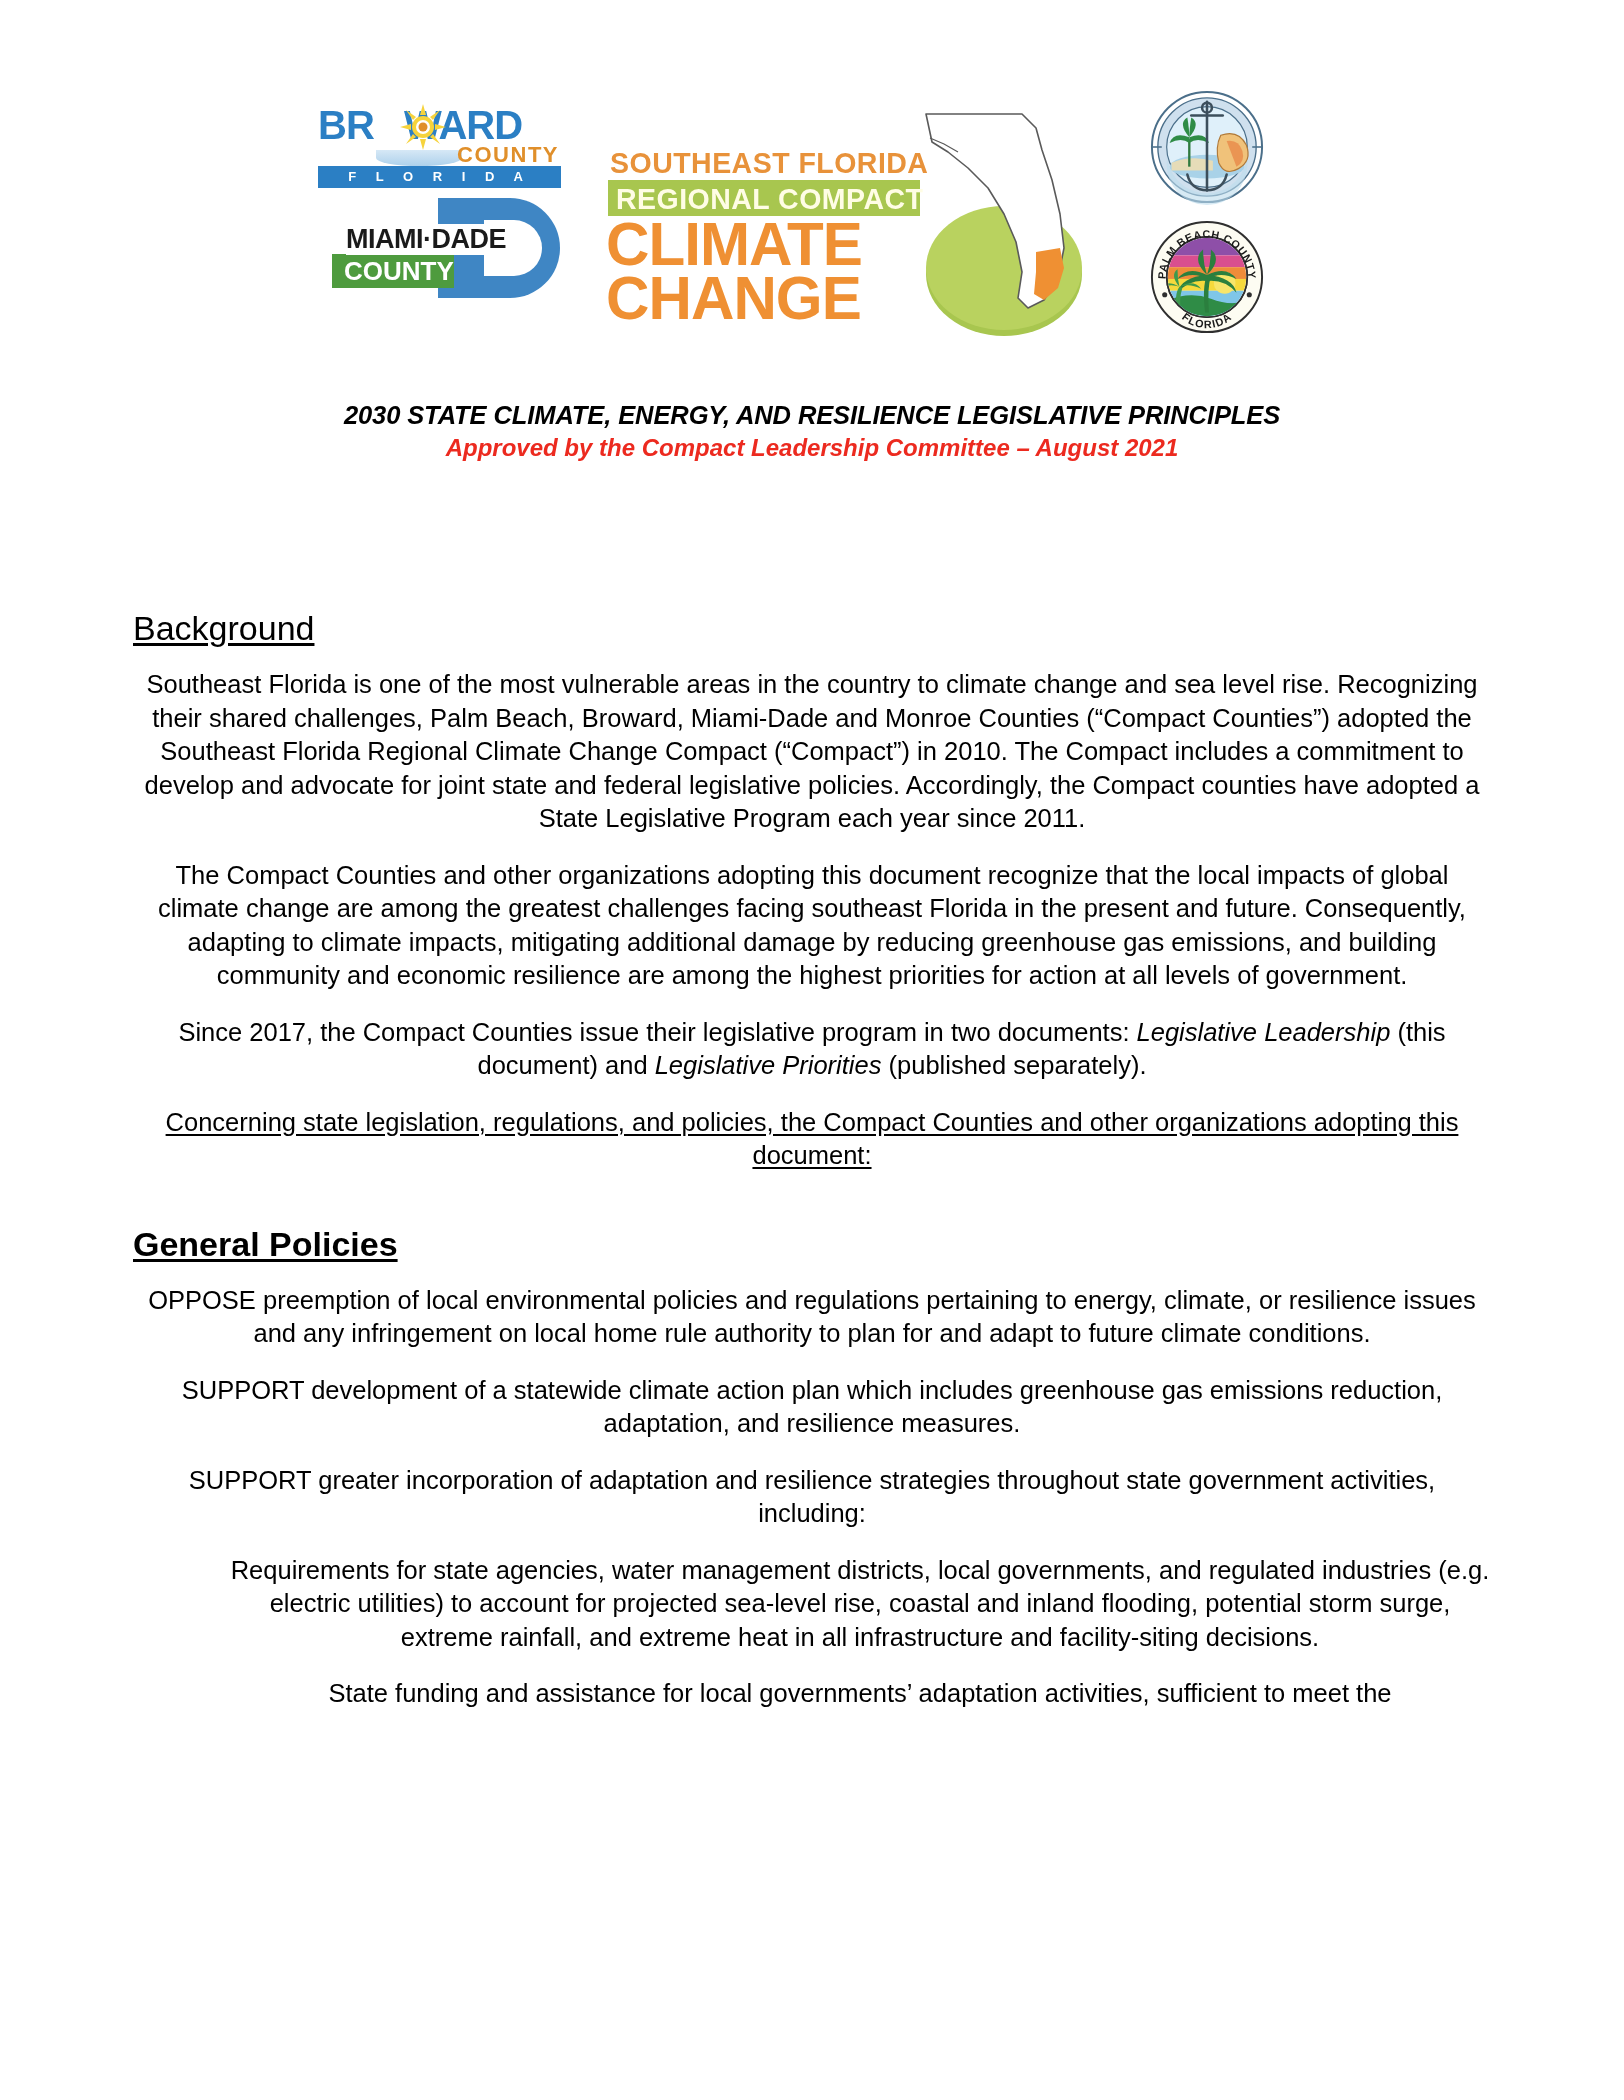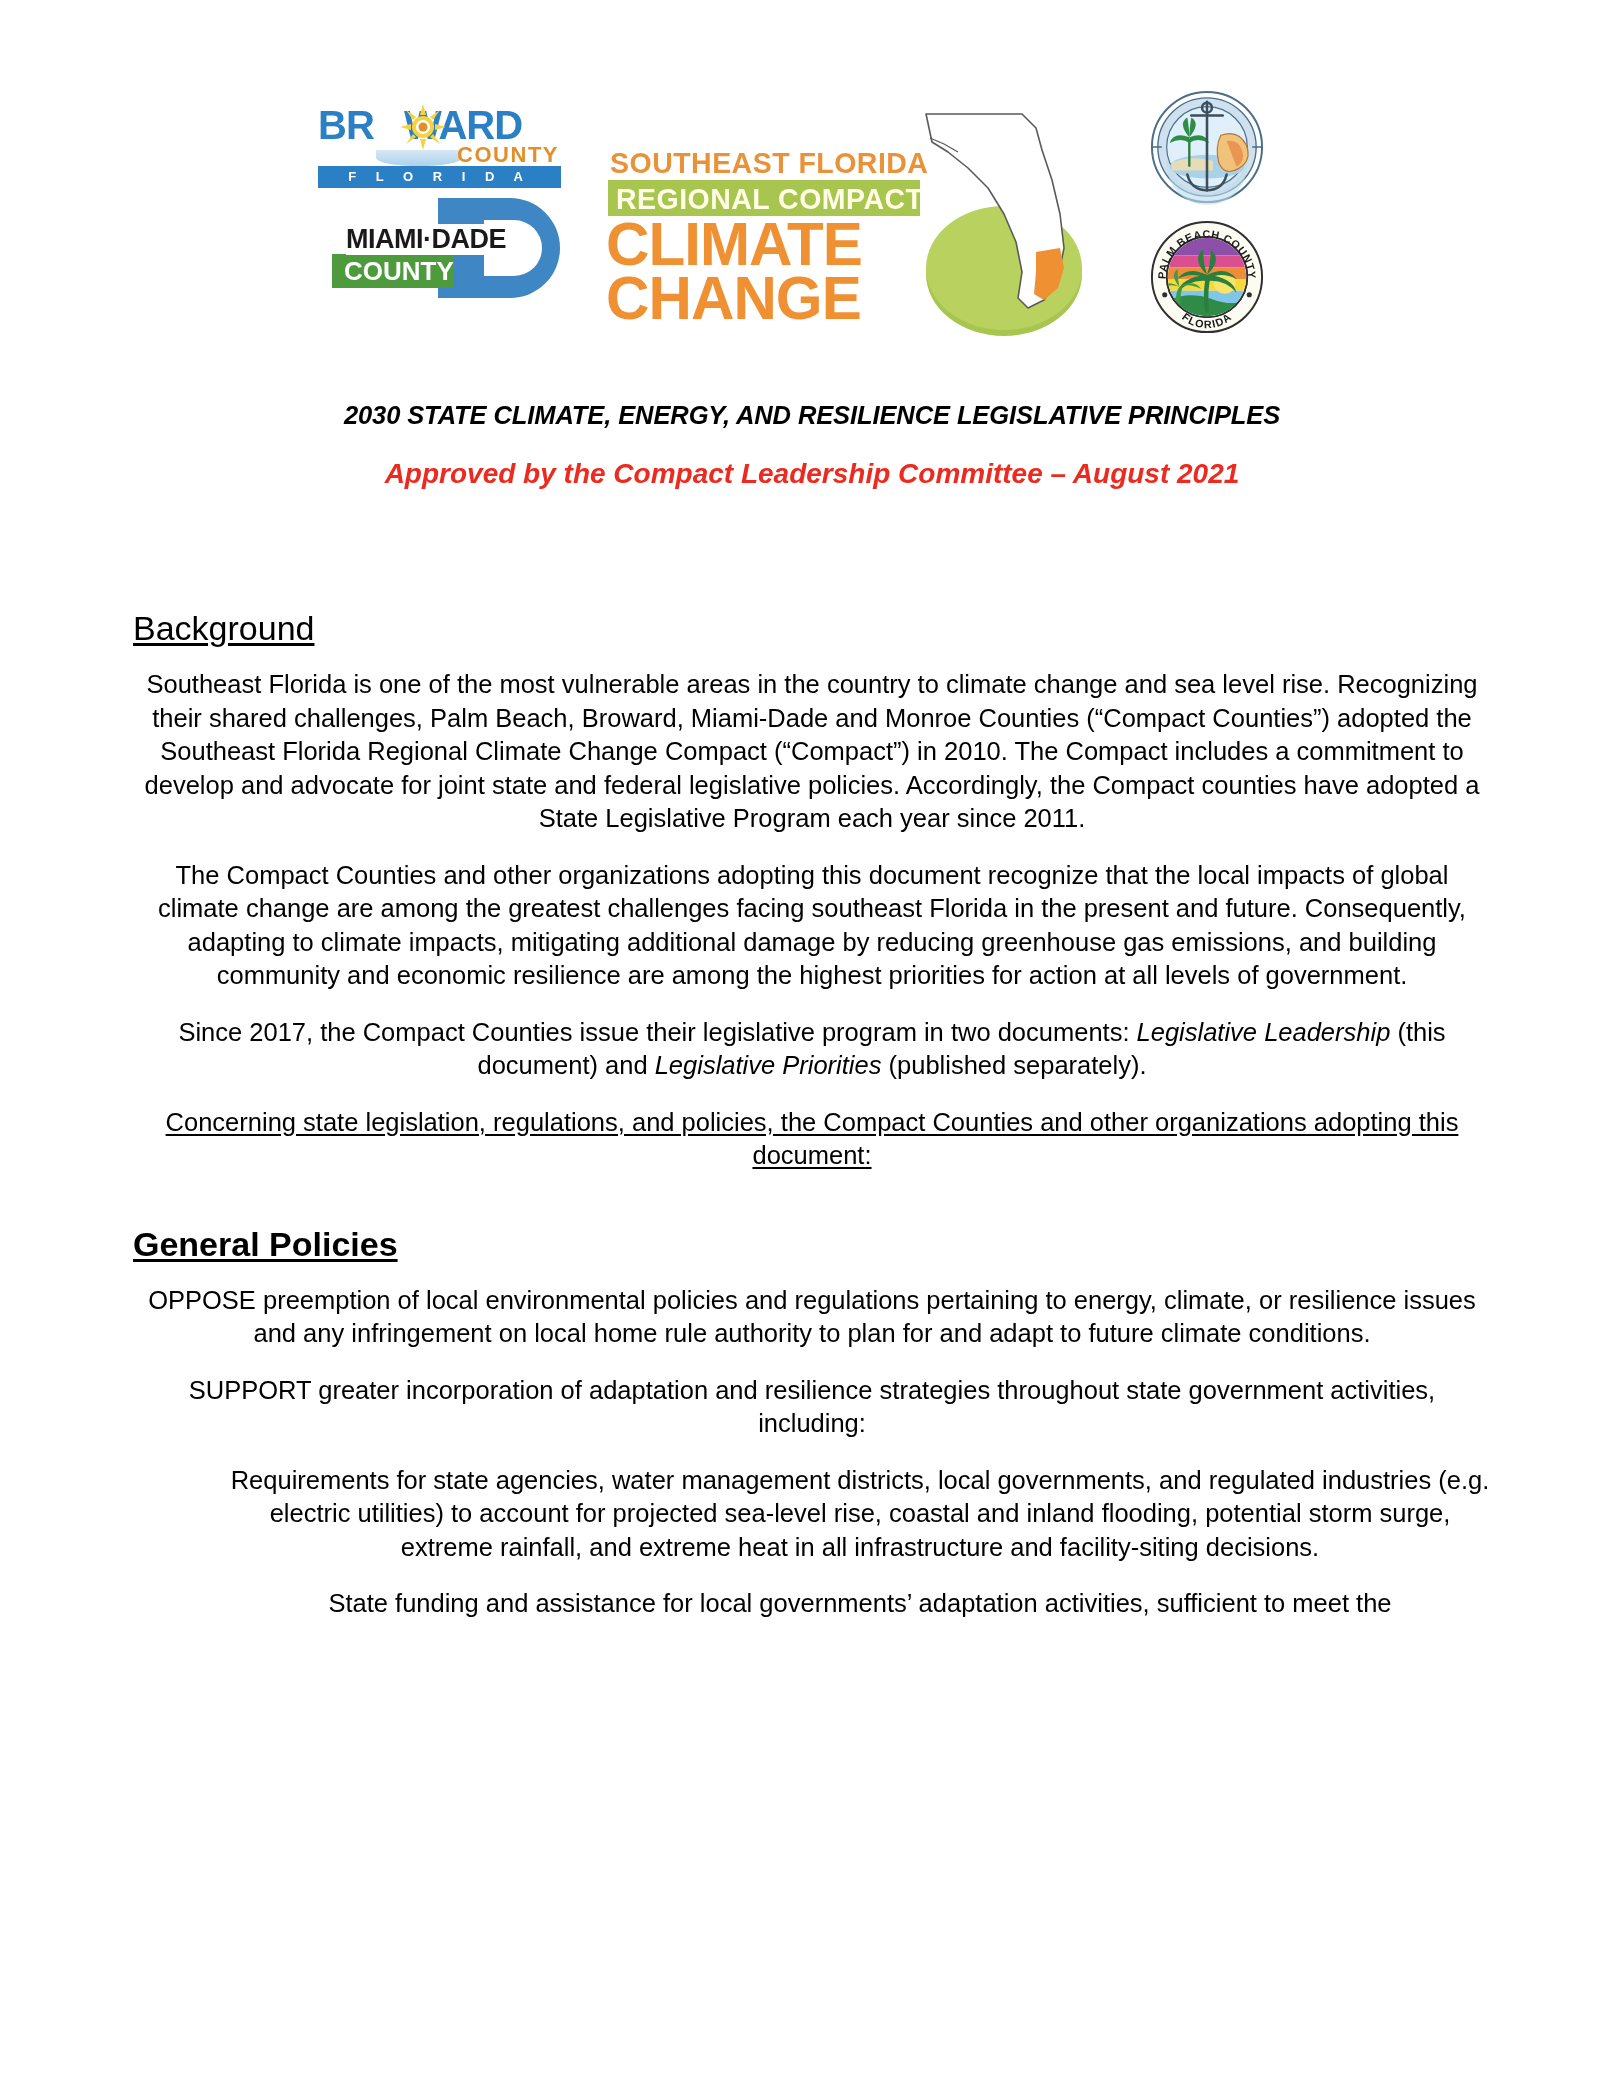--- a/index.html
+++ b/index.html
@@ -226,22 +226,21 @@
     line-height: 34px;
   }
   .title-line2 {
     font-size: 25.5px;
     font-weight: bold;
     font-style: italic;
     letter-spacing: -0.1px;
     line-height: 34px;
   }
   .title-approved {
-    margin-top: 26px;
-    font-size: 28px;
+    font-size: 24px;
     font-weight: bold;
     font-style: italic;
     color: #ec2a1f;
     line-height: 32px;
   }
 
   
   .body-area {
     position: absolute;
     top: 612px;
@@ -423,20 +422,21 @@
     <p class="para"><span>Since 2017, the Compact Counties issue their legislative program in two documents: </span><span class="i">Legislative Leadership</span><span> (this document) and </span><span class="i">Legislative Priorities</span><span> (published separately).</span></p>
 
     <p class="para underline">Concerning state legislation, regulations, and policies, the Compact Counties and other organizations adopting this document:</p>
 
     <div class="spacer-lg"></div>
 
     <div class="sec-head bold">General Policies</div>
 
     <p class="para">OPPOSE preemption of local environmental policies and regulations pertaining to energy, climate, or resilience issues and any infringement on local home rule authority to plan for and adapt to future climate conditions.</p>
 
+    <p class="para">SUPPORT development of a statewide climate action plan which includes greenhouse gas emissions reduction, adaptation, and resilience measures.</p>
 
     <p class="para">SUPPORT greater incorporation of adaptation and resilience strategies throughout state government activities, including:</p>
 
     <p class="para indent">Requirements for state agencies, water management districts, local governments, and regulated industries (e.g. electric utilities) to account for projected sea-level rise, coastal and inland flooding, potential storm surge, extreme rainfall, and extreme heat in all infrastructure and facility-siting decisions.</p>
 
 
     <p class="para indent">State funding and assistance for local governments’ adaptation activities, sufficient to meet the</p>
 
   </div>
 

